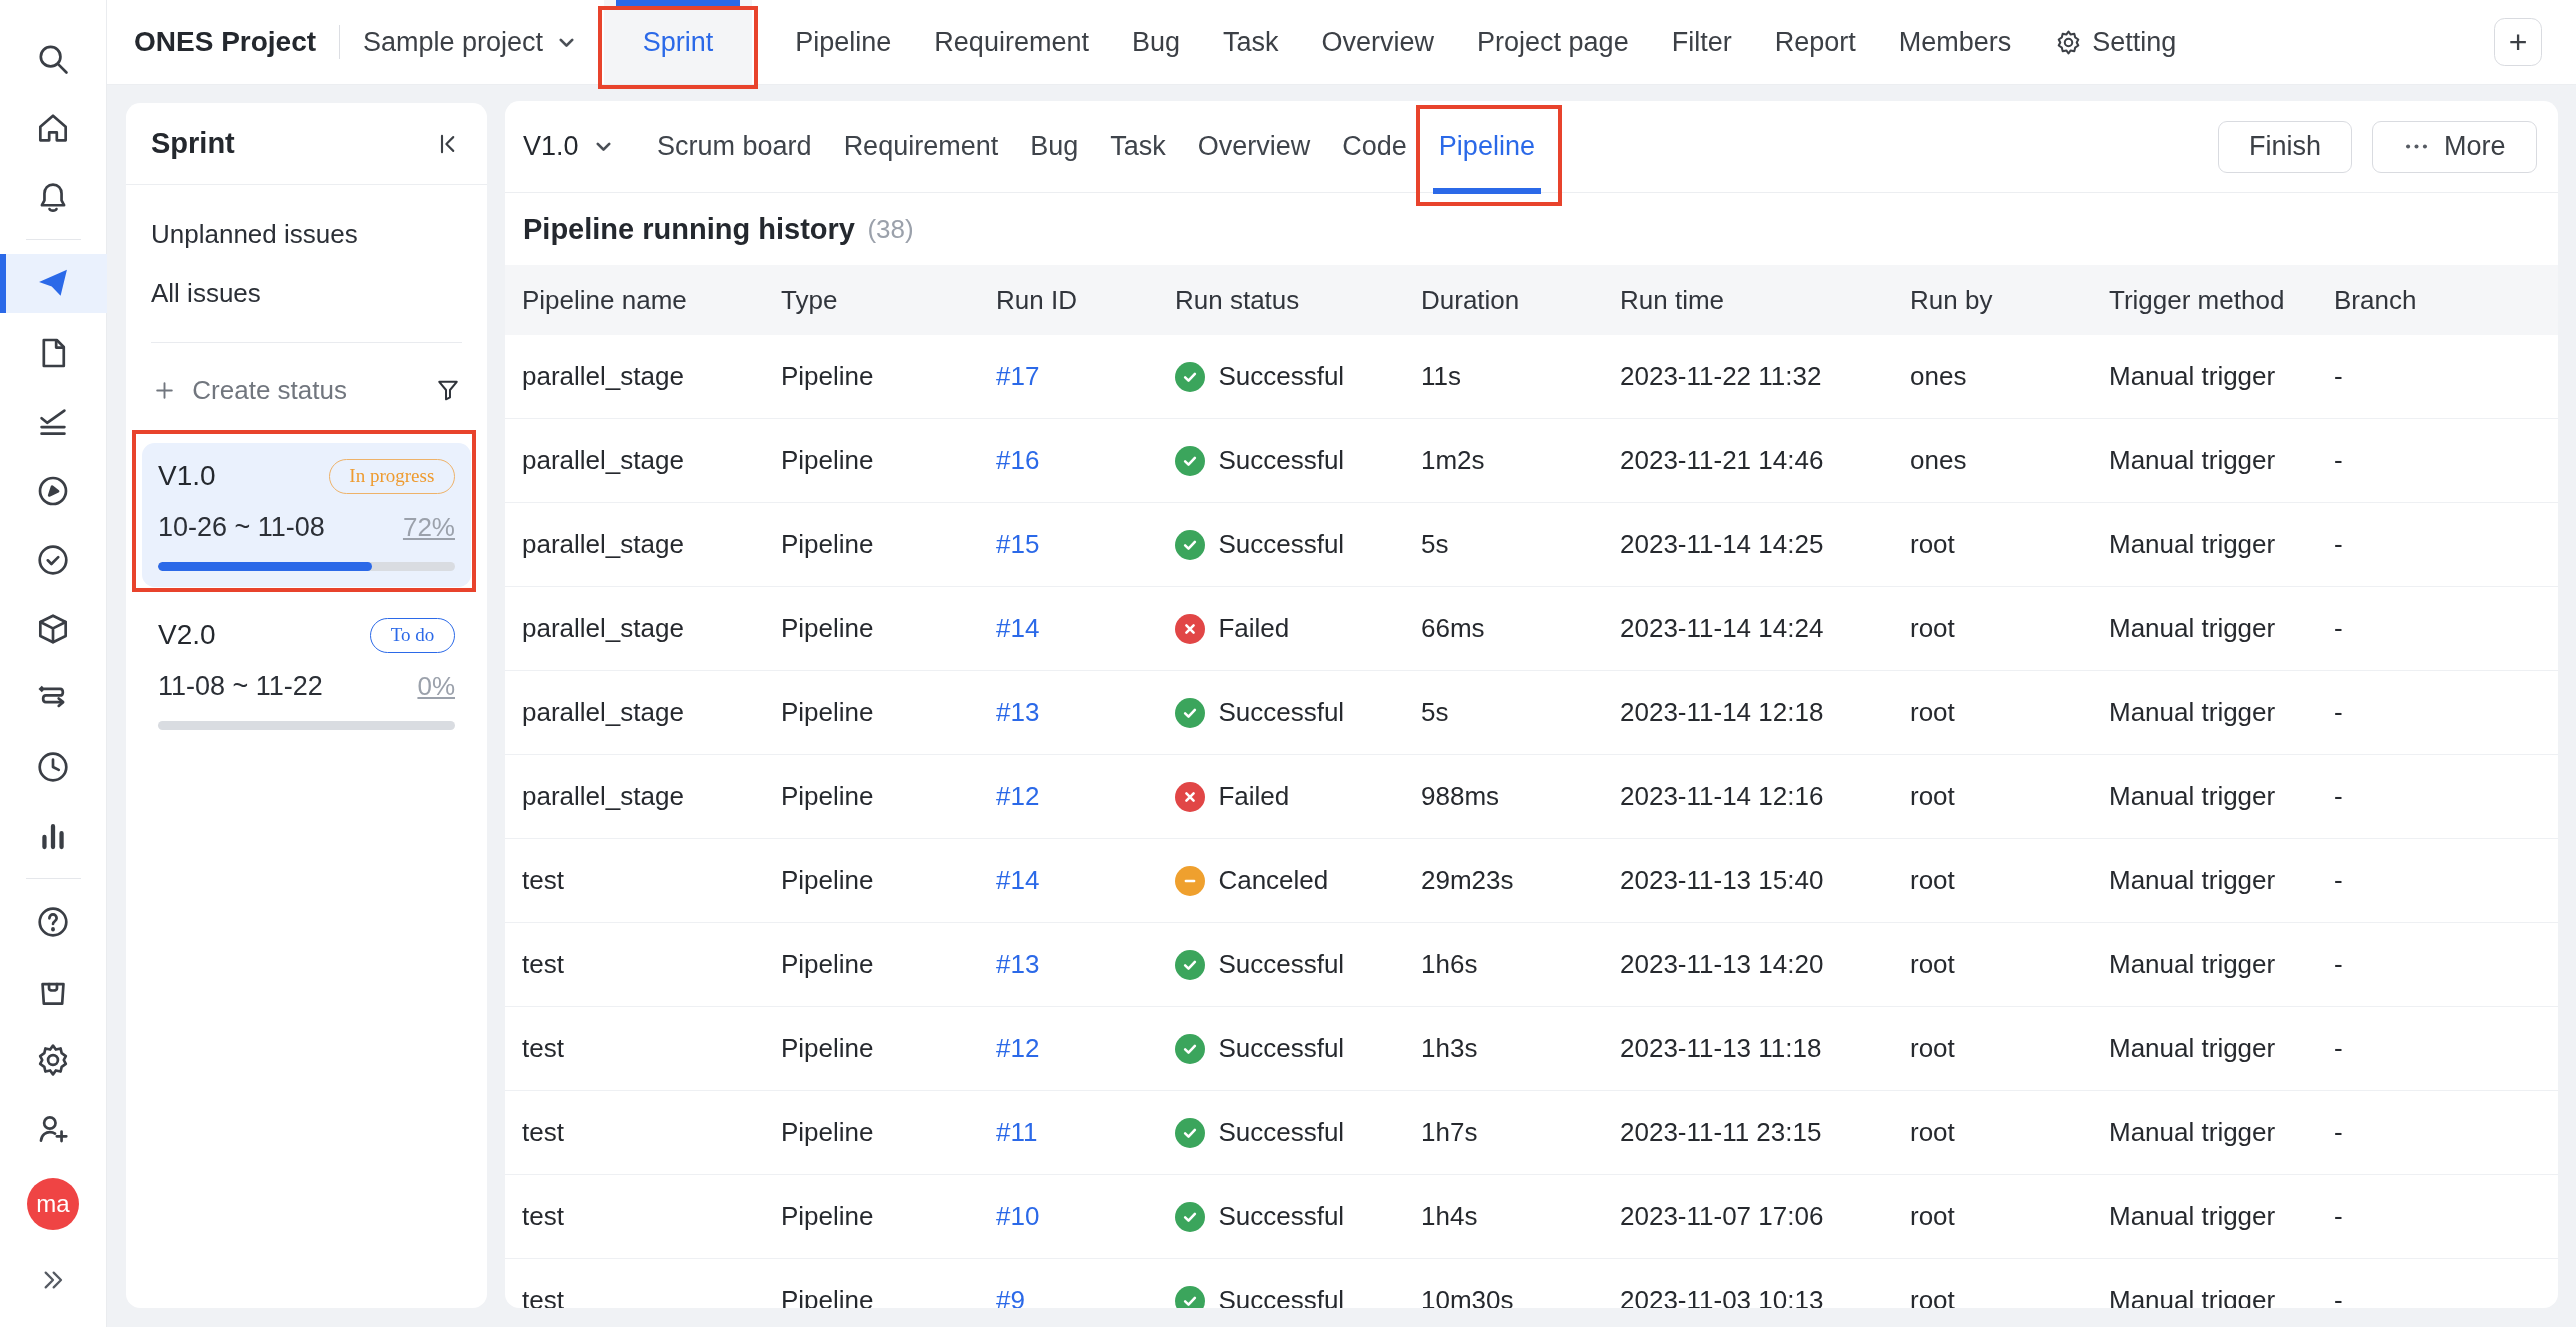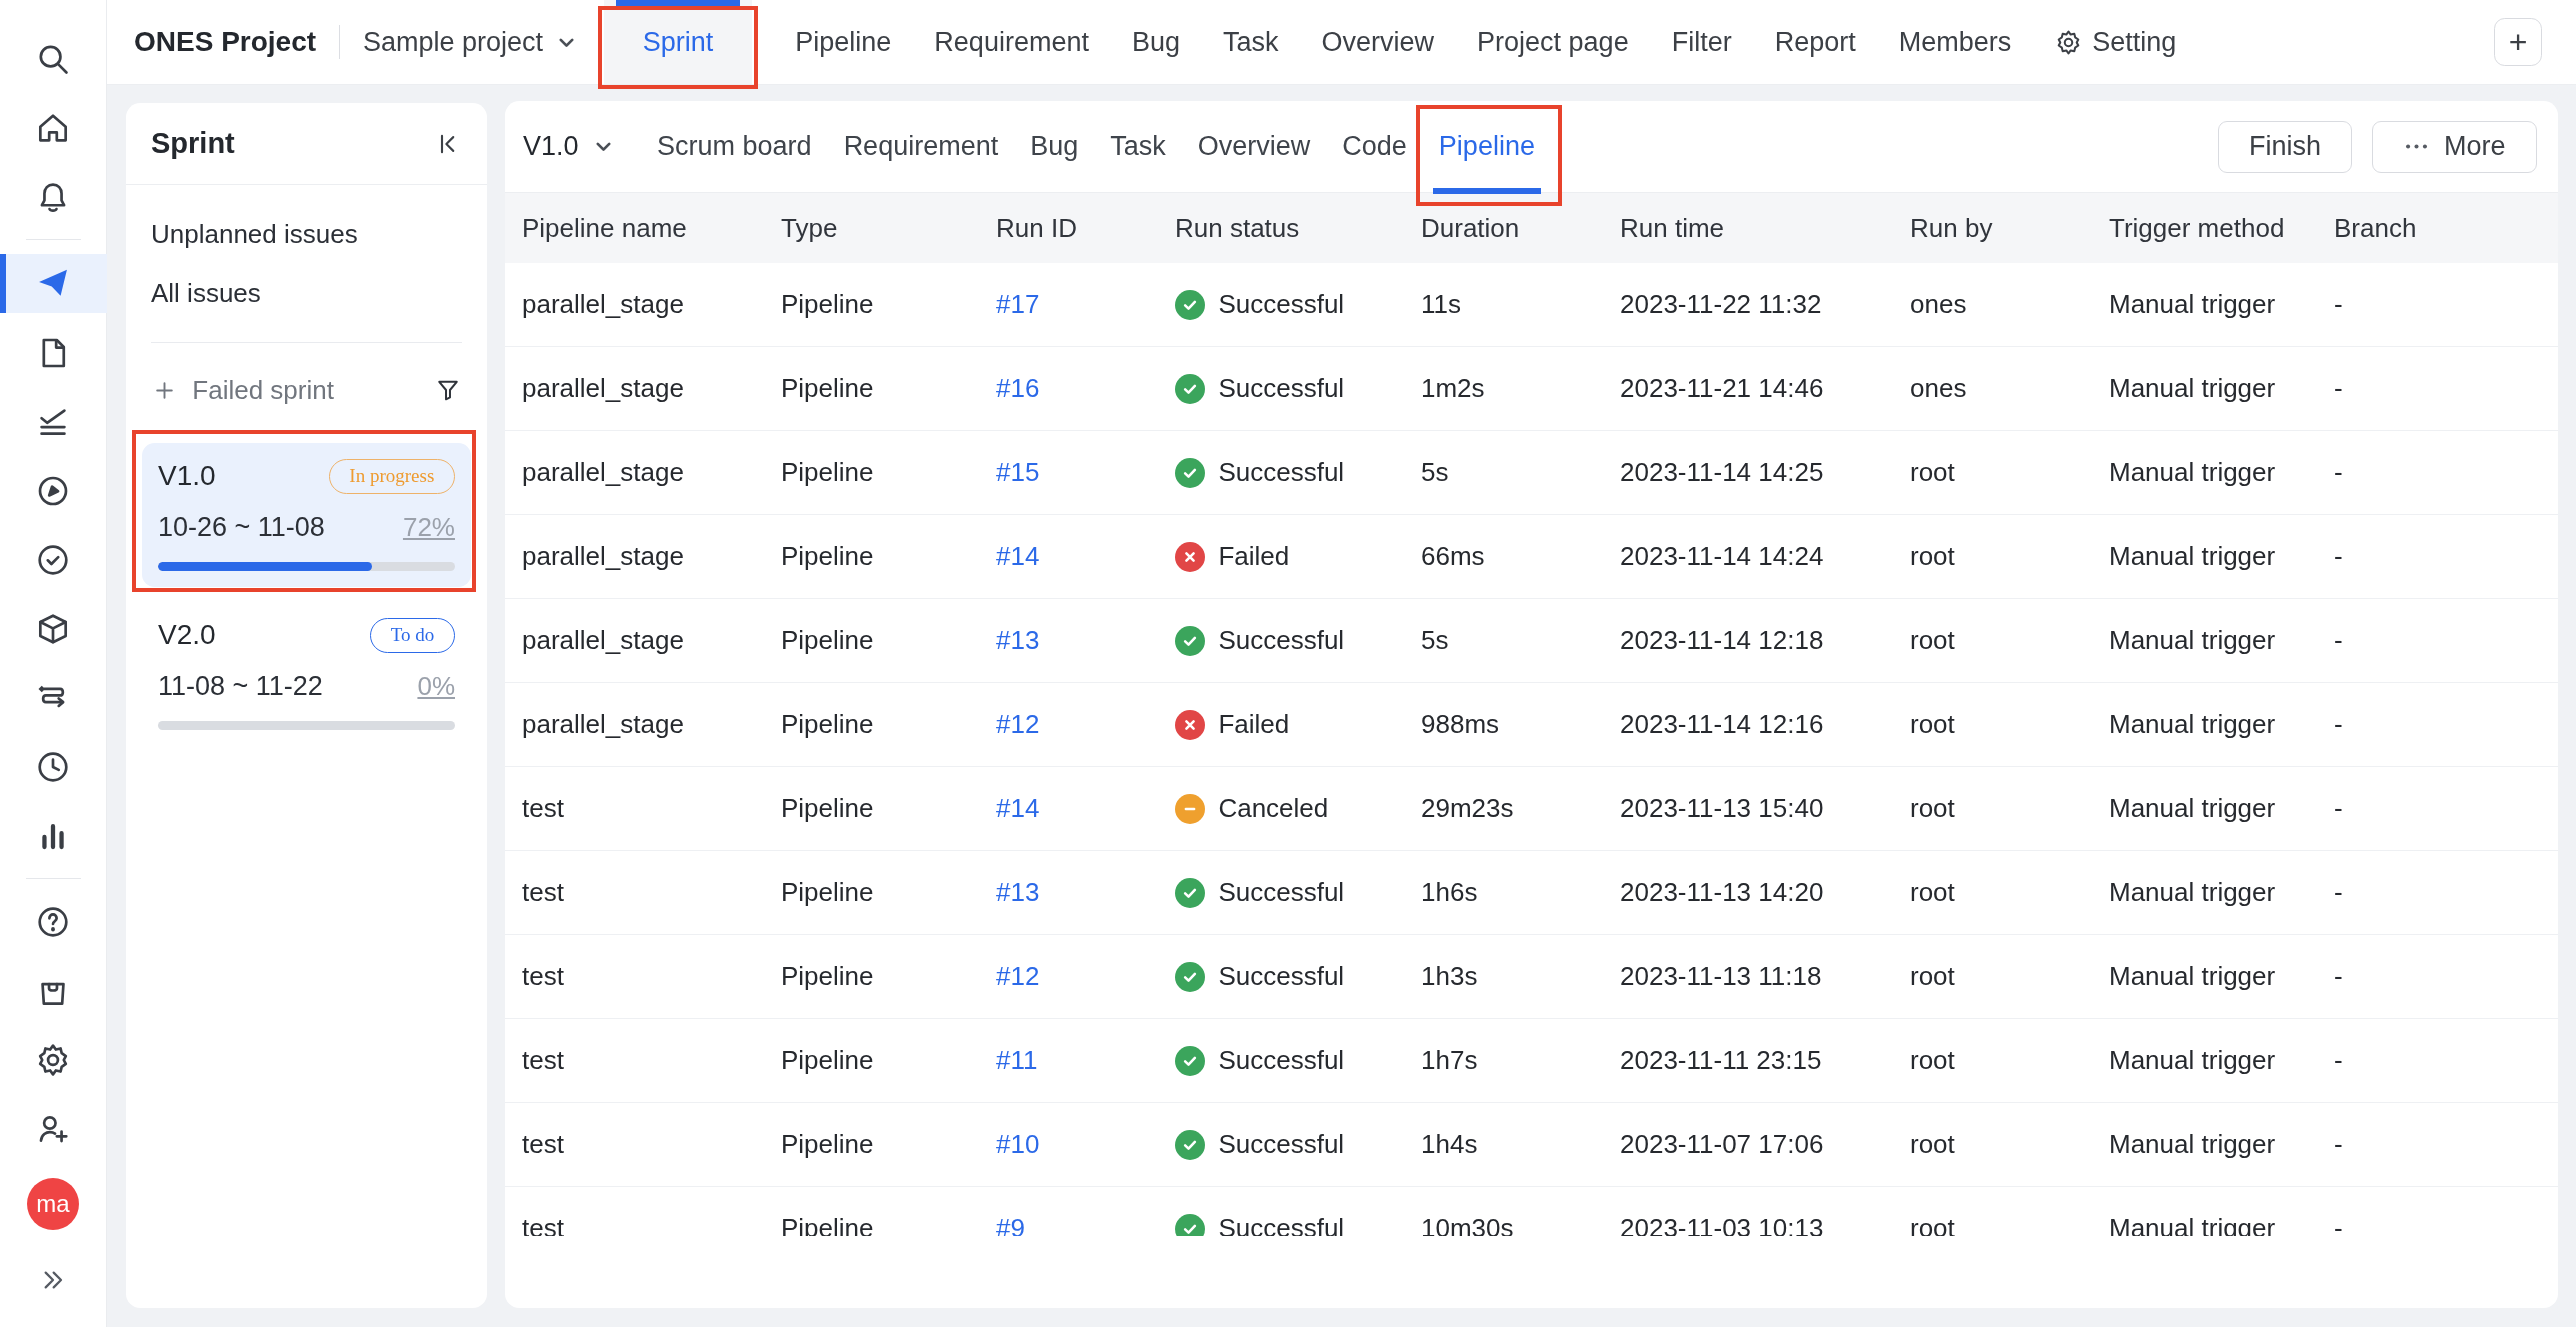--- a/index.html
+++ b/index.html
@@ -303,21 +303,21 @@
       <div class="plink">All issues</div>
     </div>
   <div class="pdivider"></div>
   <div class="create-row">
     <div class="create-left">
       <span id="create-plus">
           <svg viewBox="0 0 24 24" fill="none" stroke="currentColor" stroke-width="1.7" stroke-linecap="round" stroke-linejoin="round">
             <path d="M12 5.5v13M5.5 12h13"></path>
           </svg>
         </span>
-      <span>Failed sprint</span>
+      <span>Create status</span>
     </div>
     <div class="funnel-btn" id="funnel-icon">
         <svg viewBox="0 0 24 24" fill="none" stroke="currentColor" stroke-width="1.7" stroke-linecap="round" stroke-linejoin="round">
           <path d="M4.5 5h15l-5.8 7v6.4l-3.4 1.6V12z" stroke-linejoin="round"></path>
         </svg>
       </div>
   </div>
 
   <div class="sprint-card selected">
     <div class="annot card-box"></div>
@@ -393,20 +393,24 @@
               <circle cx="4.5" cy="12" r="1.8" fill="currentColor" stroke="none"></circle>
               <circle cx="12" cy="12" r="1.8" fill="currentColor" stroke="none"></circle>
               <circle cx="19.5" cy="12" r="1.8" fill="currentColor" stroke="none"></circle>
             </svg>
           </span>
         <span>More</span>
       </button>
     </div>
   </div>
 
+  <div class="title-row">
+    <div class="tbl-title">Pipeline running history</div>
+    <div class="tbl-count">(38)</div>
+  </div>
 
   <div class="thead grid-cols" id="thead">
       <div class="cell">Pipeline name</div>
       <div class="cell">Type</div>
       <div class="cell">Run ID</div>
       <div class="cell">Run status</div>
       <div class="cell">Duration</div>
       <div class="cell">Run time</div>
       <div class="cell">Run by</div>
       <div class="cell">Trigger method</div>

